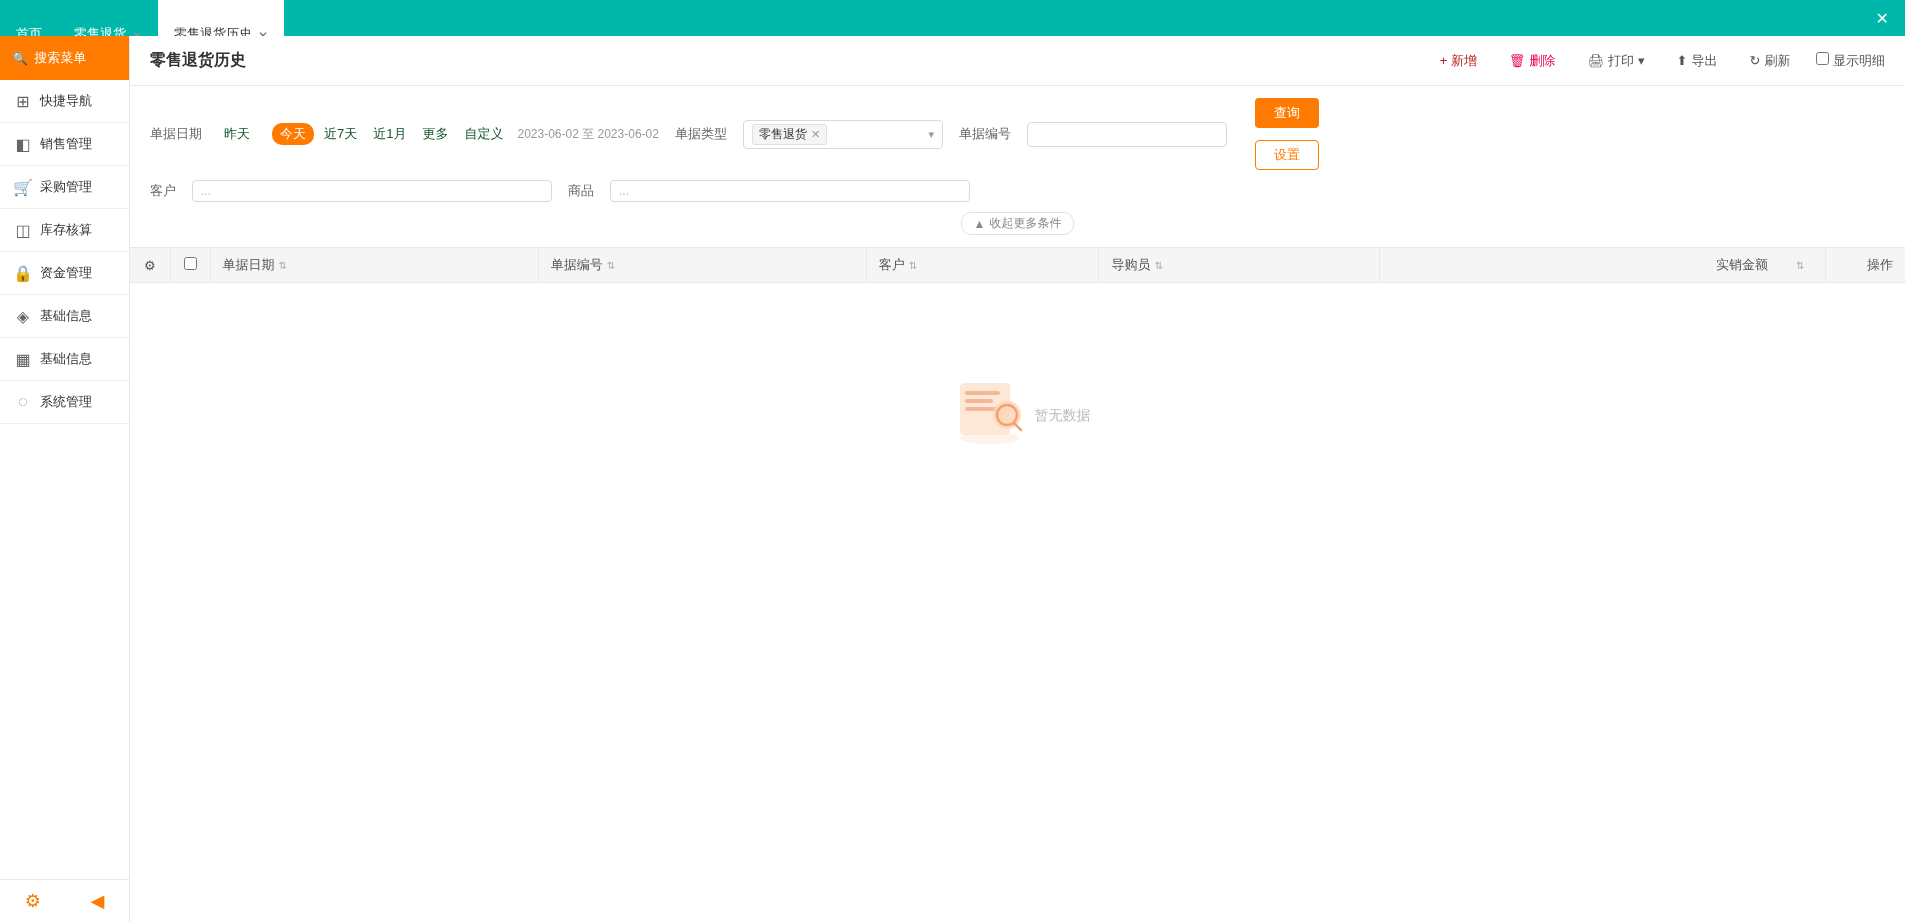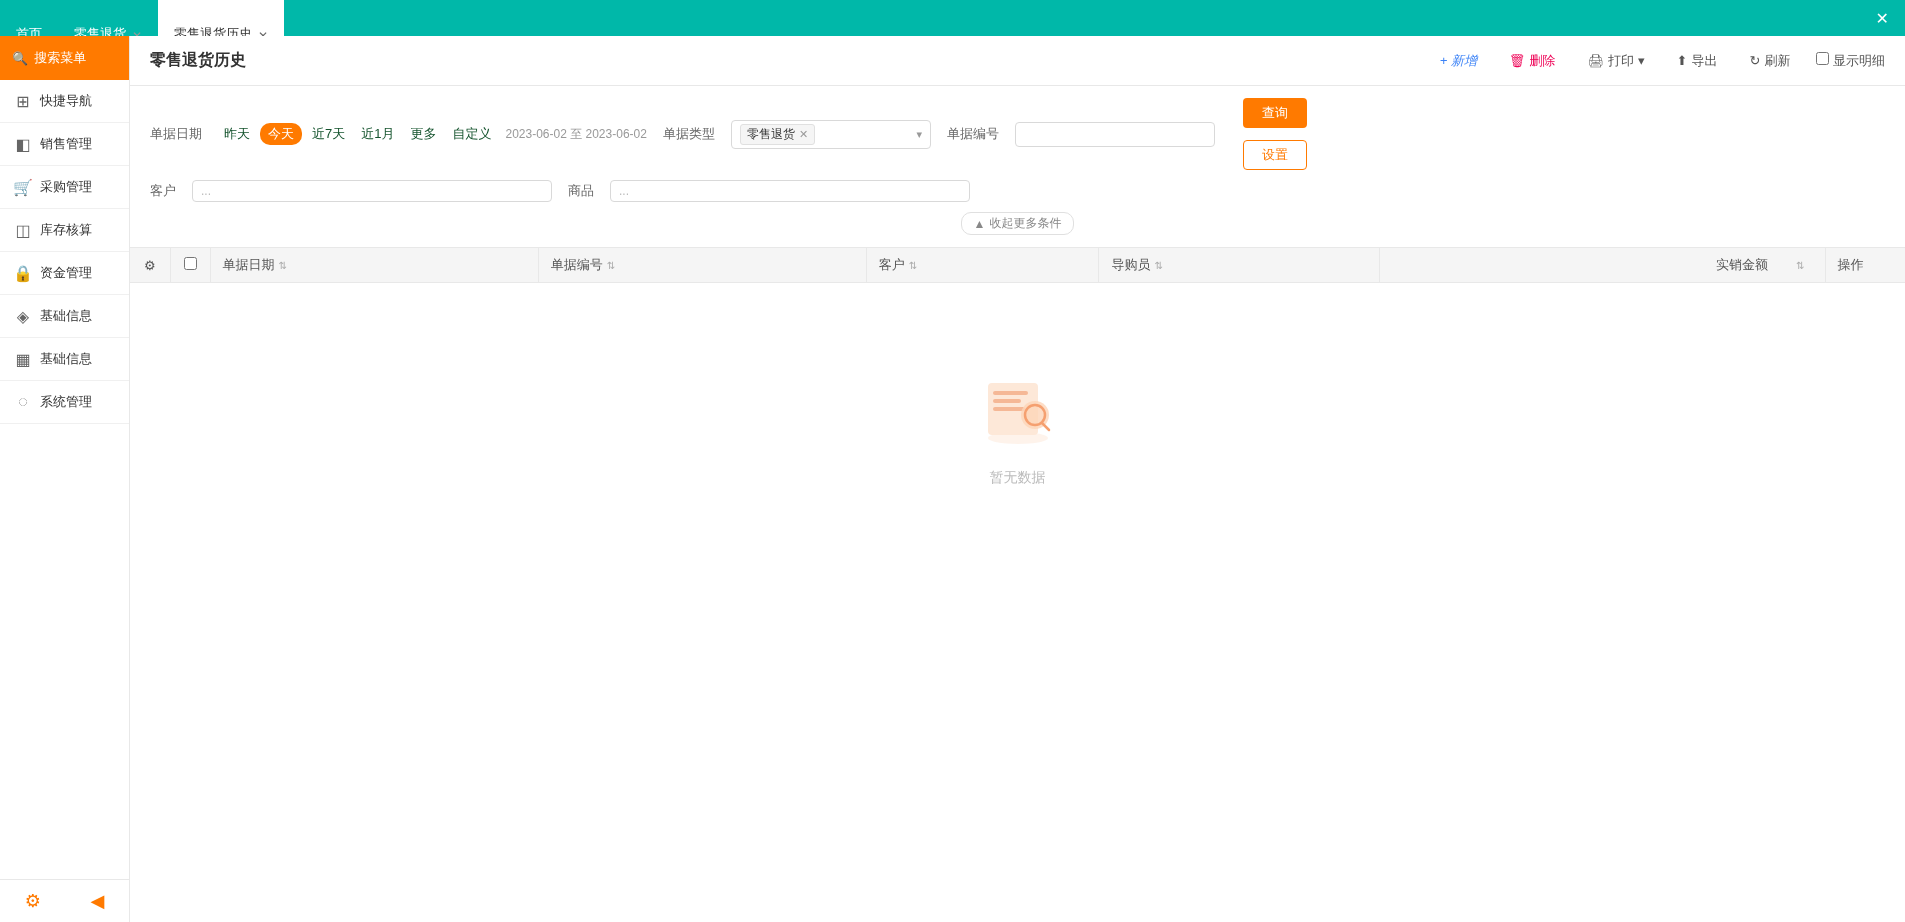--- a/index.html
+++ b/index.html
@@ -147,21 +147,21 @@
       display: flex;
       align-items: center;
       gap: 4px;
       padding: 4px 10px;
       cursor: pointer;
       font-size: 13px;
       color: #555;
       border: none;
       background: transparent;
     }
-    .action-btn.add { color: #3b82f6; font-style: italic; }
+    .action-btn.add { color: #b91c1c; }
     .action-btn.delete { color: #e05; }
     .show-detail-label {
       font-size: 13px;
       color: #555;
     }
     .show-detail-cb {
       margin-left: 4px;
     }
 
     
@@ -194,20 +194,21 @@
       cursor: pointer;
       font-size: 13px;
       color: #14532d;
       border-radius: 3px;
     }
     .date-btn.active {
       background: #ff7a00;
       color: #fff;
       border-radius: 10px;
       padding: 2px 8px;
+      margin-left: 12px;
     }
     .date-range-text {
       font-size: 12px;
       color: #999;
       margin-left: 4px;
     }
     .filter-input {
       border: 1px solid #d9d9d9;
       border-radius: 4px;
       padding: 4px 8px;
@@ -326,26 +327,25 @@
     th:last-child { border-right: none; }
     .th-sort {
       display: flex;
       align-items: center;
       gap: 4px;
       cursor: pointer;
     }
     .sort-icon { font-size: 10px; color: #aaa; }
     .th-settings { width: 40px; text-align: center; }
     .th-checkbox { width: 40px; text-align: center; }
-    .th-actions { width: 80px; text-align: left; }
+    .th-actions { width: 80px; text-align: right; }
 
     
     .empty-state {
       display: flex;
-      flex-direction: column;
       align-items: center;
       justify-content: center;
       padding: 80px 0;
     }
     .empty-icon {
       width: 90px;
       height: 90px;
       margin-bottom: 16px;
     }
     .empty-text {

